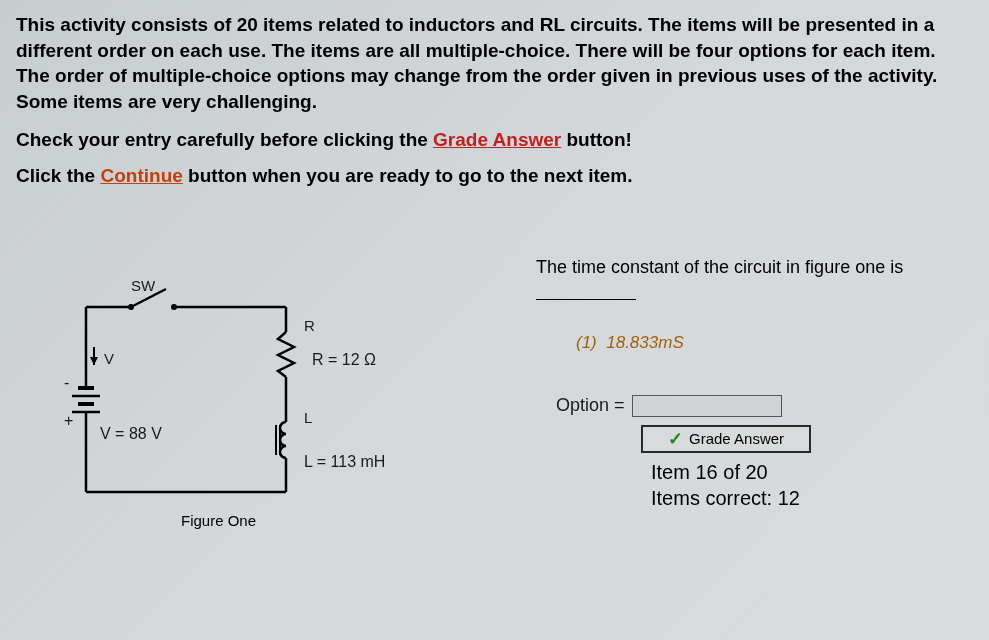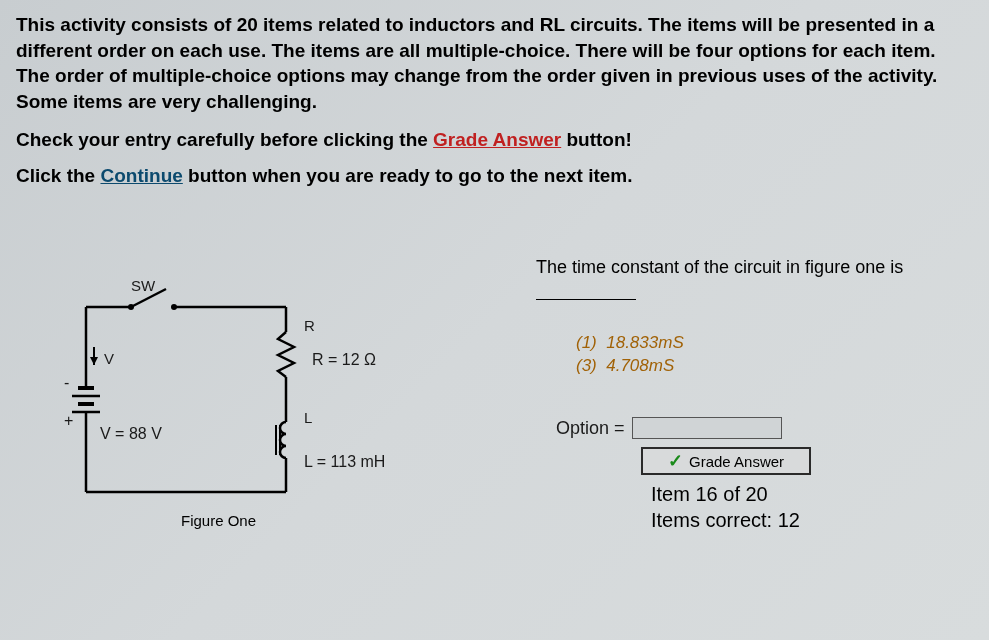--- a/index.html
+++ b/index.html
@@ -25,21 +25,21 @@
       font-weight: bold;
       margin-bottom: 14px;
       color: #000;
     }
     .link-red {
       color: #c02020;
       text-decoration: underline;
       cursor: pointer;
     }
     .link-blue {
-      color: #0c4a6e;
+      color: #c2410c;
       text-decoration: underline;
       cursor: pointer;
     }
     .content-area {
       display: flex;
       margin-top: 70px;
     }
     .figure-area {
       flex: 0 0 420px;
       position: relative;
@@ -81,21 +81,21 @@
       line-height: 1.35;
       color: #a16207;
       font-style: italic;
     }
     .option-row { white-space: nowrap; }
     .answer-row {
       margin-top: 40px;
       margin-left: 20px;
       font-size: 18px;
       display: flex;
-      align-items: flex-end;
+      align-items: center;
       gap: 7px;
     }
     .answer-input {
       width: 150px;
       height: 22px;
       border: 1px solid #555;
       background: #d0d4d6;
       padding: 2px 4px;
       font-size: 14px;
     }
@@ -189,21 +189,20 @@
     <div style="position:absolute; left:288px; top:152px; font-size:15px;">L</div>
     <div style="position:absolute; left:288px; top:196px; font-size:16px;">L = 113 mH</div>
     <div class="figure-label">Figure One</div>
   </div>
 
   <div class="question-area">
     <div class="question-text">The time constant of the circuit in figure one is</div>
     <div class="blank-line"></div>
     <div class="options">
       <div class="option-row"><span>(1)</span>&nbsp;&nbsp;<span>18.833mS</span></div>
-      <div class="option-row"><span>(3)</span>&nbsp;&nbsp;<span>4.708mS</span></div>
     </div>
     <div class="answer-row">
       <span>Option =</span>
       <input class="answer-input" type="text" value="" style="">
     </div>
     <div class="grade-btn">
       <span class="checkmark">✓</span>
       <span>Grade Answer</span>
     </div>
     <div class="status">

